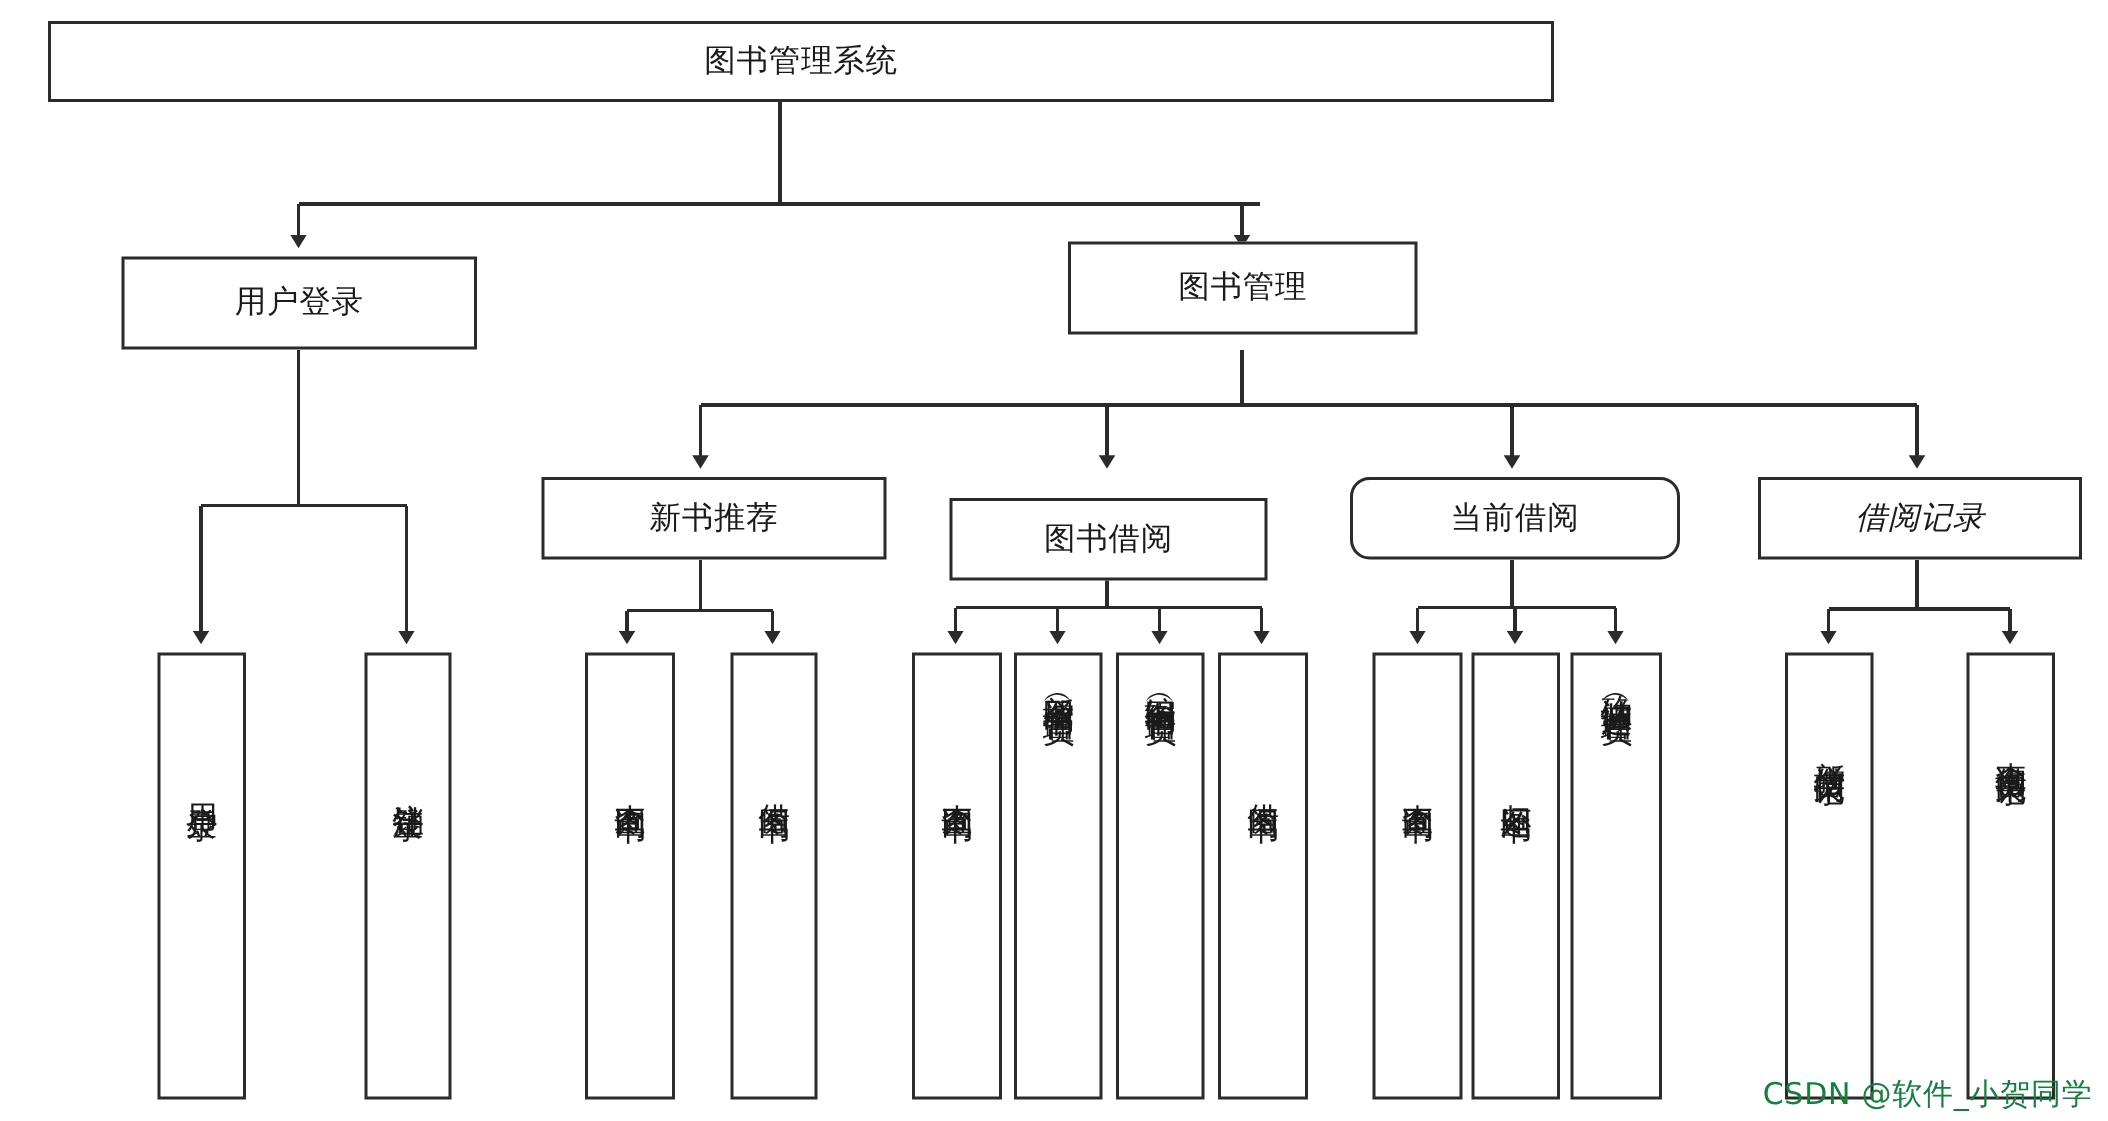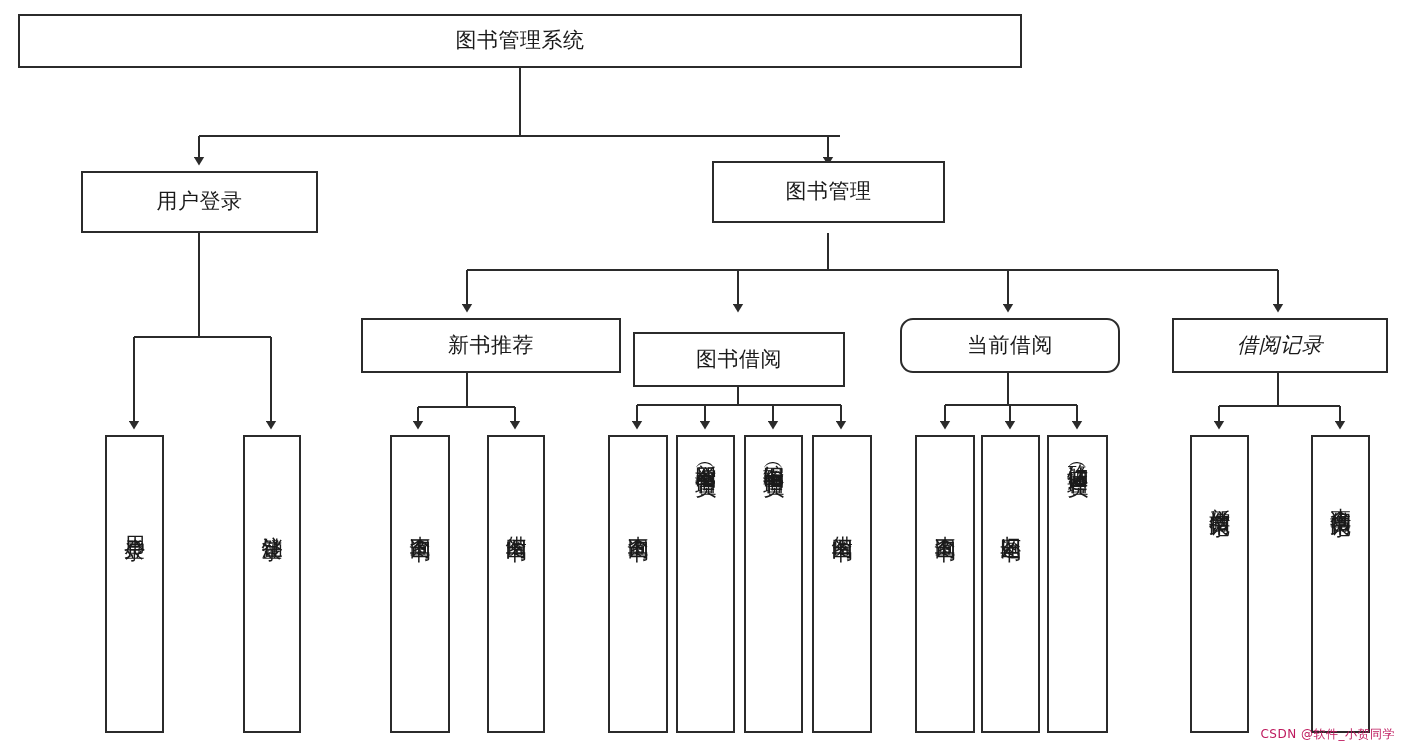--- a/index.html
+++ b/index.html
@@ -60,22 +60,22 @@
   .node-box.vertical.deeper .node-label {
     margin-top: 46px;
   }
   .node-box.vertical.topal .node-label {
     margin-top: 2px;
   }
   .watermark {
     position: absolute;
     right: 10px;
     bottom: 4px;
-    font-size: 12px;
-    color: #be185d;
+    font-size: 20px;
+    color: #15803d;
     letter-spacing: 0.5px;
     white-space: nowrap;
     pointer-events: none;
   }
 </style>
 </head>
 <body>
 
 <div id="diagram-root">
 
@@ -122,32 +122,32 @@
       <path d="M1010,405 L1010,422" marker-end="url(#arrowhead)"></path>
       <path d="M1077,405 L1077,422" marker-end="url(#arrowhead)"></path>
 
       <path d="M1278,373 L1278,406"></path>
       <path d="M1219,406 L1340,406"></path>
       <path d="M1219,406 L1219,422" marker-end="url(#arrowhead)"></path>
       <path d="M1340,406 L1340,422" marker-end="url(#arrowhead)"></path>
     </g>
   </svg>
 
-  <div class="node-box horizontal" style="left: 18px; top: 14px; width: 1004px; height: 54px;">
+  <div class="node-box horizontal" style="left: 32px; top: 14px; width: 1004px; height: 54px;">
     <span class="node-label">图书管理系统</span>
   </div>
 
   <div class="node-box horizontal" style="left: 81px; top: 171px; width: 237px; height: 62px;">
     <span class="node-label">用户登录</span>
   </div>
   <div class="node-box horizontal" style="left: 712px; top: 161px; width: 233px; height: 62px; justify-content: center;">
     <span class="node-label">图书管理</span>
   </div>
 
-  <div class="node-box horizontal" style="left: 361px; top: 318px; width: 260px; height: 55px;">
+  <div class="node-box horizontal" style="left: 361px; top: 318px; width: 230px; height: 55px;">
     <span class="node-label">新书推荐</span>
   </div>
   <div class="node-box horizontal" style="left: 633px; top: 332px; width: 212px; height: 55px;">
     <span class="node-label">图书借阅</span>
   </div>
   <div class="node-box horizontal" style="left: 900px; top: 318px; width: 220px; height: 55px; border-radius: 13px;">
     <span class="node-label">当前借阅</span>
   </div>
   <div class="node-box horizontal" style="left: 1172px; top: 318px; width: 216px; height: 55px; font-style: italic;">
     <span class="node-label">借阅记录</span>

